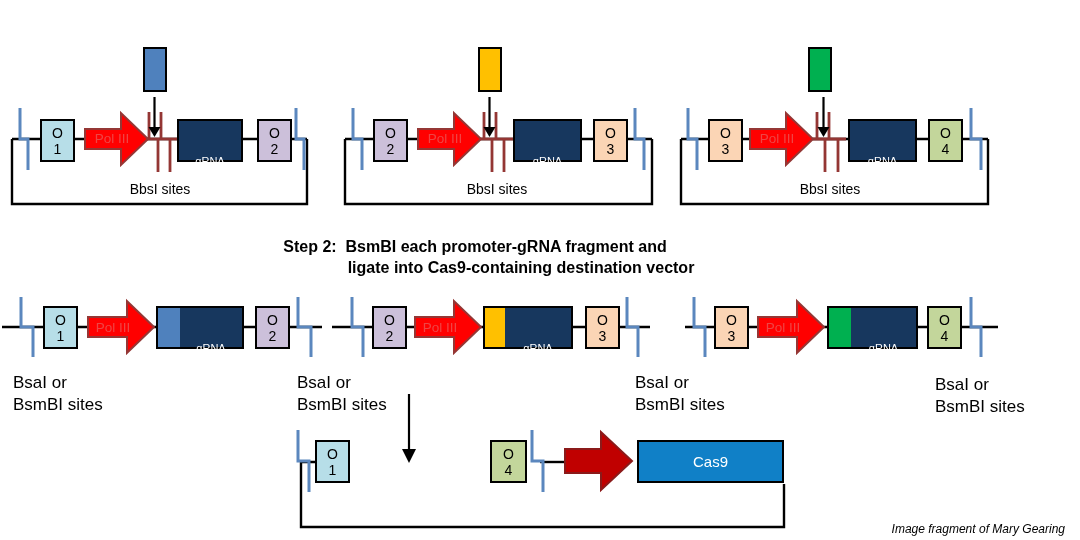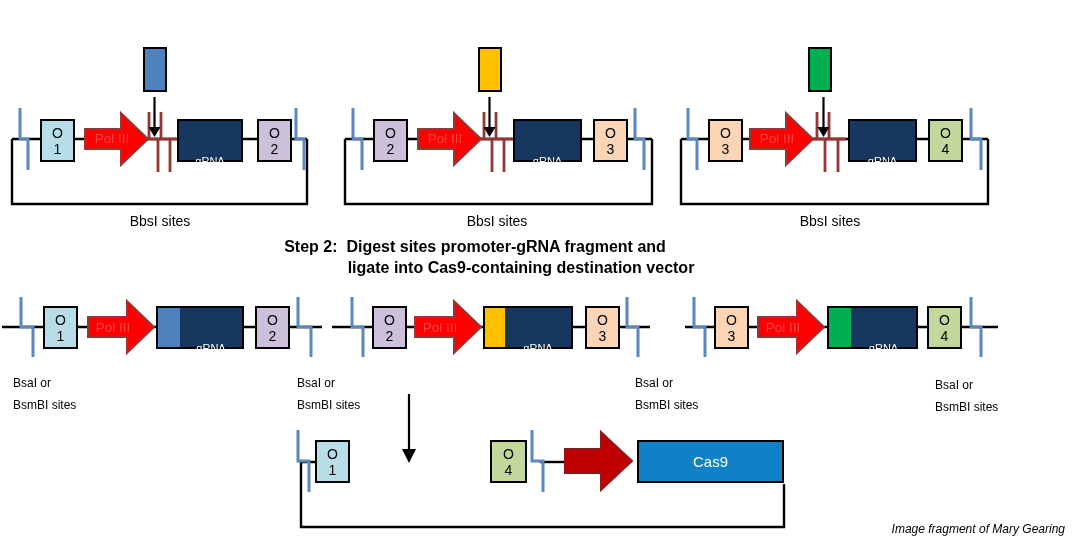--- a/index.html
+++ b/index.html
@@ -14,22 +14,22 @@
   .liga{fill:#C00000;stroke:#8B1A1A;stroke-width:2;}
   .title{position:absolute;font-weight:bold;font-size:16px;text-align:center;white-space:pre;}
   .obox{position:absolute;width:35px;height:43px;border:2px solid #000;box-sizing:border-box;
         display:flex;flex-direction:column;align-items:center;justify-content:center;
         font-size:14px;line-height:16px;}
   .gbox{position:absolute;height:43px;background:#17375E;border:2px solid #000;box-sizing:border-box;
         color:#fff;display:flex;}
   .glabel{flex:1;display:flex;align-items:center;justify-content:center;font-size:11px;margin-top:40px;}
   .insert{flex:none;height:100%;}
   .pol3label{position:absolute;color:#ef4444;font-size:13.5px;text-align:center;height:18px;line-height:18px;}
-  .bbsi{position:absolute;width:110px;text-align:center;font-size:14px;margin-top:32px;}
-  .bsai{position:absolute;font-size:12px;line-height:22px;}
+  .bbsi{position:absolute;width:110px;text-align:center;font-size:14px;}
+  .bsai{position:absolute;font-size:17px;line-height:22px;}
   .swatch{position:absolute;width:24px;height:45px;border:2px solid #000;box-sizing:border-box;}
   .cas9box{position:absolute;background:#1080C7;border:2px solid #000;box-sizing:border-box;
            color:#fff;display:flex;align-items:center;justify-content:center;font-size:15px;}
   .attrib{position:absolute;font-style:italic;font-size:12px;text-align:right;}
 </style>
 </head>
 <body>
 
 <div class="stage">
 
@@ -108,21 +108,21 @@
 
     <g>
       <path class="bk" d="M315,462H301V527H784V484"></path>
       <path class="bk" d="M540,462H566"></path>
       <polyline class="be" points="298,430 298,461 309,461 309,492"></polyline>
       <polyline class="be" points="532,430 532,461 543,461 543,492"></polyline>
       <polygon class="liga" points="565,449 601,449 601,432 632,461 601,490 601,473 565,473"></polygon>
     </g>
   </svg>
 
-  <div class="title" style="left:0;top:238px;width:950px;">Step 2:  Digest sites promoter-gRNA fragment and</div>
+  <div class="title" style="left:0;top:238px;width:950px;">Step 2:  BsmBI each promoter-gRNA fragment and</div>
   <div class="title" style="left:0;top:259px;width:1042px;text-align:center;">ligate into Cas9-containing destination vector</div>
 
   <div class="swatch" style="left:143px;top:47px;background:#4F81BD;"></div>
   <div class="swatch" style="left:478px;top:47px;background:#FFC000;"></div>
   <div class="swatch" style="left:808px;top:47px;background:#00B050;"></div>
 
   <div class="obox" style="left:40px;top:119px;background:#B7DEE8;">
     <div>O</div>
     <div>1</div>
   </div>

